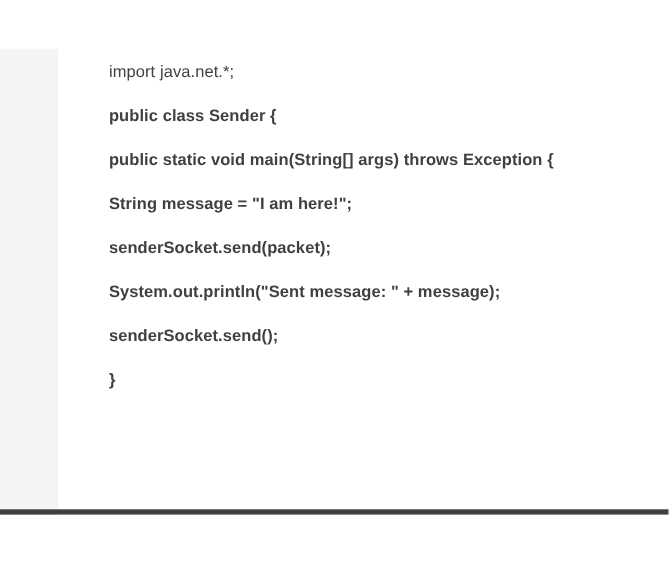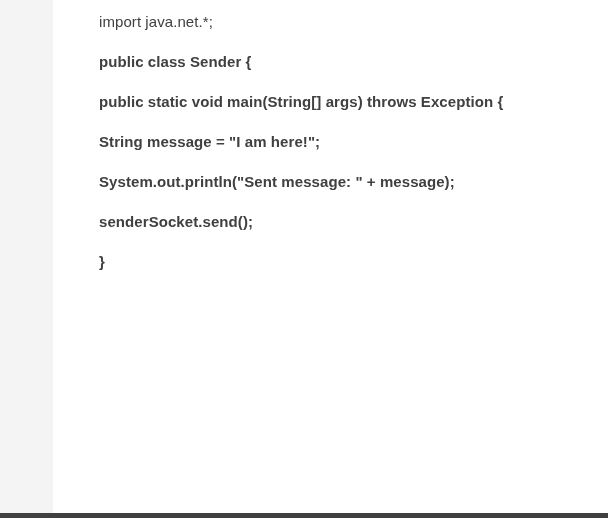--- a/index.html
+++ b/index.html
@@ -12,23 +12,24 @@
     height: 518px;
     background: #ffffff;
     font-family: "Liberation Sans", sans-serif;
     overflow: hidden;
   }
 
   
   .page {
     position: relative;
     width: 608px;
-    height: 518px;
+    height: 424px;
     background: #ffffff;
     overflow: hidden;
+    margin-top: 44px;
   }
 
   
   .gutter {
     position: absolute;
     left: 0;
     top: 0;
     width: 53px;
     height: 518px;
     background: #f4f4f4;
@@ -91,20 +92,21 @@
 <div class="page">
 
   <div class="gutter"></div>
 
   <div class="content">
     <div class="code-block">
       <div class="code-line">import java.net.*;</div>
       <div class="code-line">public class Sender {</div>
       <div class="code-line">public static void main(String[] args) throws Exception {</div>
       <div class="code-line">String message = "I am here!";</div>
+      <div class="code-line">senderSocket.send(packet);</div>
       <div class="code-line">System.out.println("Sent message: " + message);</div>
       <div class="code-line">senderSocket.send();</div>
       <div class="code-line">}</div>
     </div>
   </div>
 
   <div class="bottom-bar"></div>
 
 </div>
 

